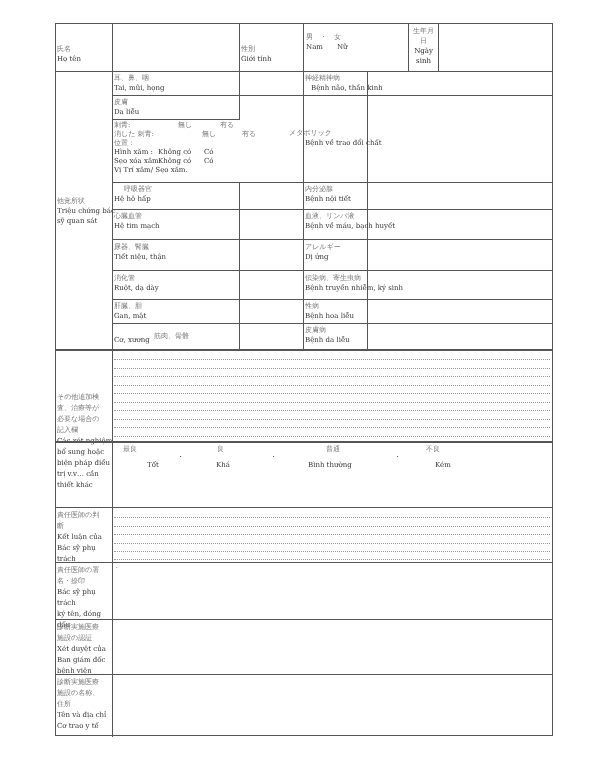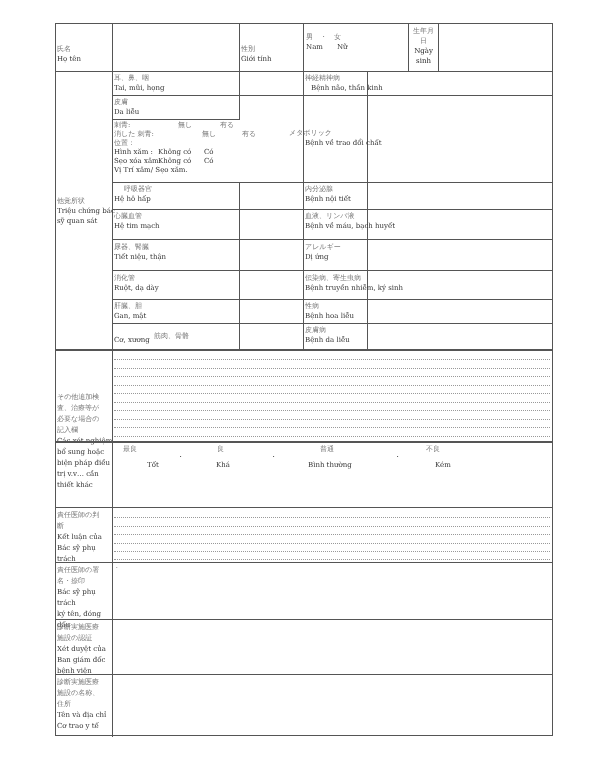--- a/index.html
+++ b/index.html
@@ -159,21 +159,21 @@
 
 
   <div class="txt jp" style="left:67px; top:420px;">最良</div>
   <div class="txt" style="left:67px; top:436px;margin-left:24px;">Tốt</div>
   <div class="txt" style="left:121px; top:428px;">・</div>
 
   <div class="txt jp" style="left:161px; top:420px;">良</div>
   <div class="txt" style="left:160px; top:436px;">Khá</div>
   <div class="txt" style="left:214px; top:428px;">・</div>
 
-  <div class="txt jp" style="left:264px; top:420px;">普通</div>
+  <div class="txt jp" style="left:270px; top:420px;">普通</div>
   <div class="txt" style="left:252px; top:436px;">Bình thường</div>
   <div class="txt" style="left:338px; top:428px;">・</div>
 
   <div class="txt jp" style="left:370px; top:420px;">不良</div>
   <div class="txt" style="left:379px; top:436px;">Kém</div>
 
   <div class="hl" style="left:0; top:483px; width:496px;"></div>
 
   <div class="lbl" style="left:1px; top:486px; width:54px;">
     <div class="jp">責任医師の判</div>

